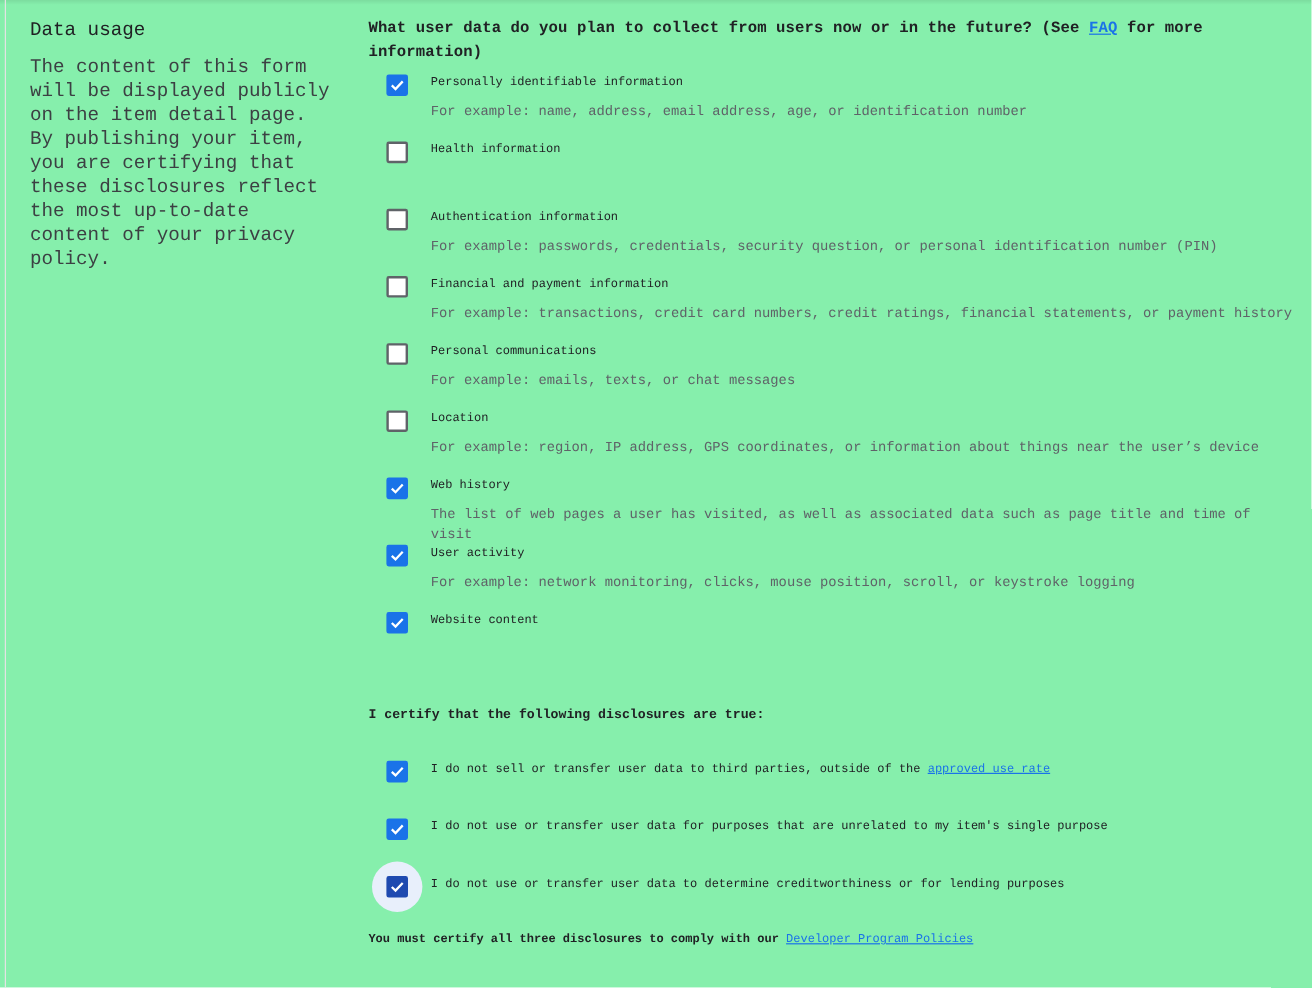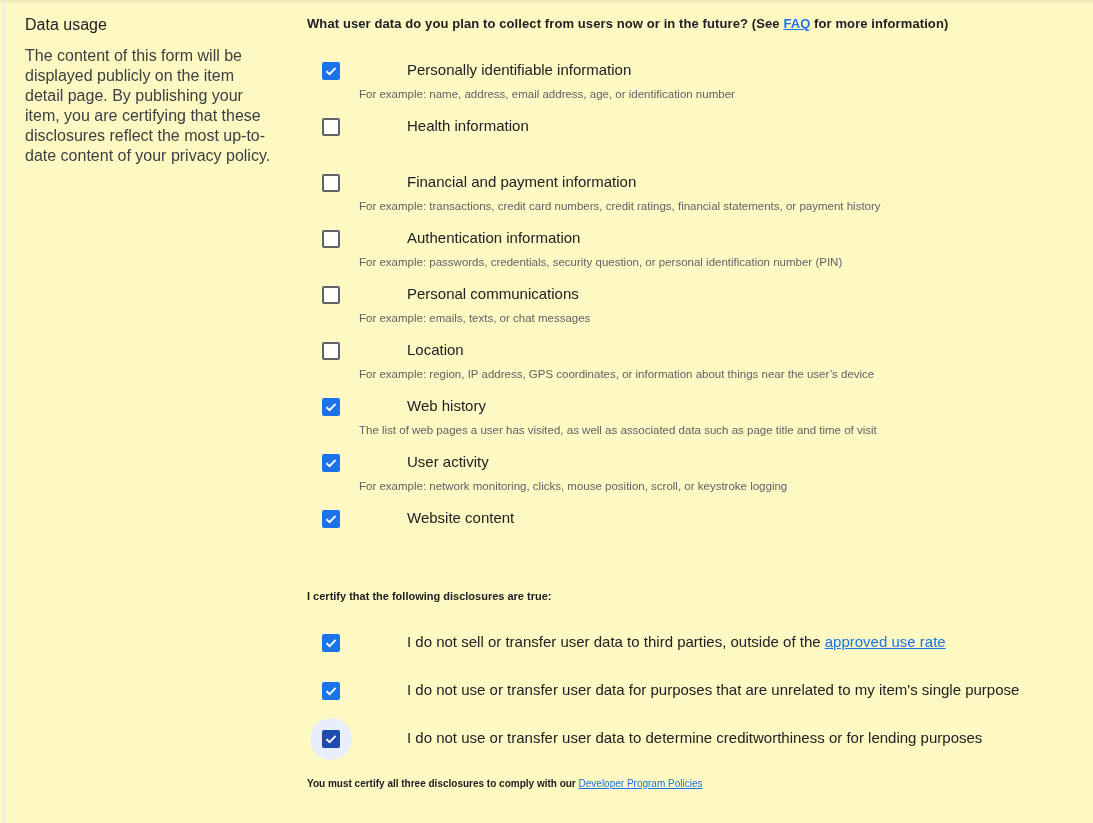--- a/index.html
+++ b/index.html
@@ -9,21 +9,22 @@
       height: 823px;
       overflow: hidden;
       background: #ffffff;
       font-family: "Liberation Sans", sans-serif;
       color: #202124;
     }
     .page {
       position: relative;
       width: 1093px;
       height: 823px;
-      background: #fef9c3;
+      background: #86efac;
+      font-family: Liberation Mono, monospace;
     }
     .left-border {
       position: absolute;
       left: 4px;
       top: 0;
       width: 1px;
       height: 823px;
       background: #e3e3e3;
     }
     .top-shadow {
@@ -115,24 +116,23 @@
       top: -10px;
       width: 42px;
       height: 42px;
       border-radius: 50%;
       background: #e8effb;
     }
     .item-label {
       position: absolute;
       left: 52px;
       top: 0;
-      font-size: 15px;
-      line-height: 20px;
-      color: #202124;
-      margin-left: 48px;
+      font-size: 10px;
+      line-height: 20px;
+      color: #202124;
     }
     .item-desc {
       position: absolute;
       left: 52px;
       top: 26px;
       font-size: 11.5px;
       line-height: 16px;
       color: #5f6368;
     }
     .certify-title {
@@ -192,27 +192,27 @@
           </span>
         <span class="item-label">Personally identifiable information</span>
         <span class="item-desc">For example: name, address, email address, age, or identification number</span>
       </div>
       <div class="data-item">
         <span class="cb"></span>
         <span class="item-label">Health information</span>
       </div>
       <div class="data-item">
         <span class="cb"></span>
+        <span class="item-label">Authentication information</span>
+        <span class="item-desc">For example: passwords, credentials, security question, or personal identification number (PIN)</span>
+      </div>
+      <div class="data-item">
+        <span class="cb"></span>
         <span class="item-label">Financial and payment information</span>
         <span class="item-desc">For example: transactions, credit card numbers, credit ratings, financial statements, or payment history</span>
-      </div>
-      <div class="data-item">
-        <span class="cb"></span>
-        <span class="item-label">Authentication information</span>
-        <span class="item-desc">For example: passwords, credentials, security question, or personal identification number (PIN)</span>
       </div>
       <div class="data-item">
         <span class="cb"></span>
         <span class="item-label">Personal communications</span>
         <span class="item-desc">For example: emails, texts, or chat messages</span>
       </div>
       <div class="data-item">
         <span class="cb"></span>
         <span class="item-label">Location</span>
         <span class="item-desc">For example: region, IP address, GPS coordinates, or information about things near the user’s device</span>

